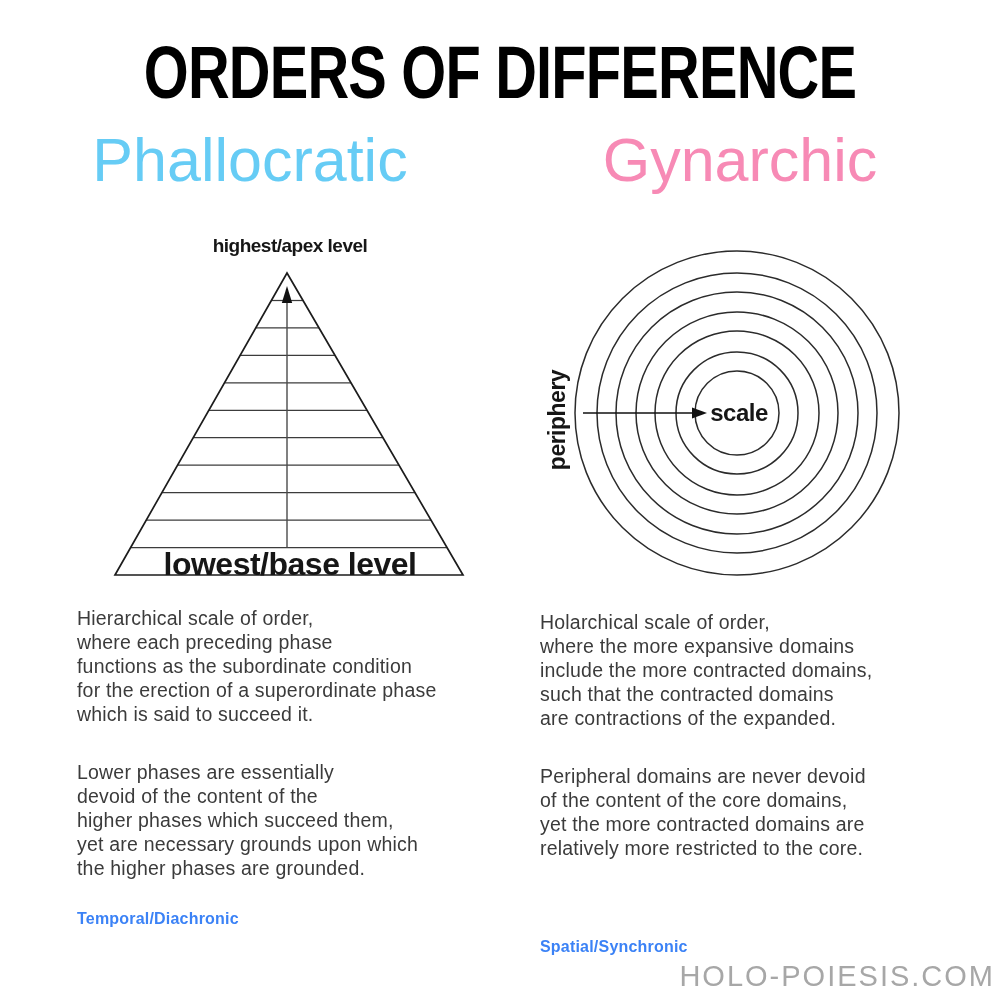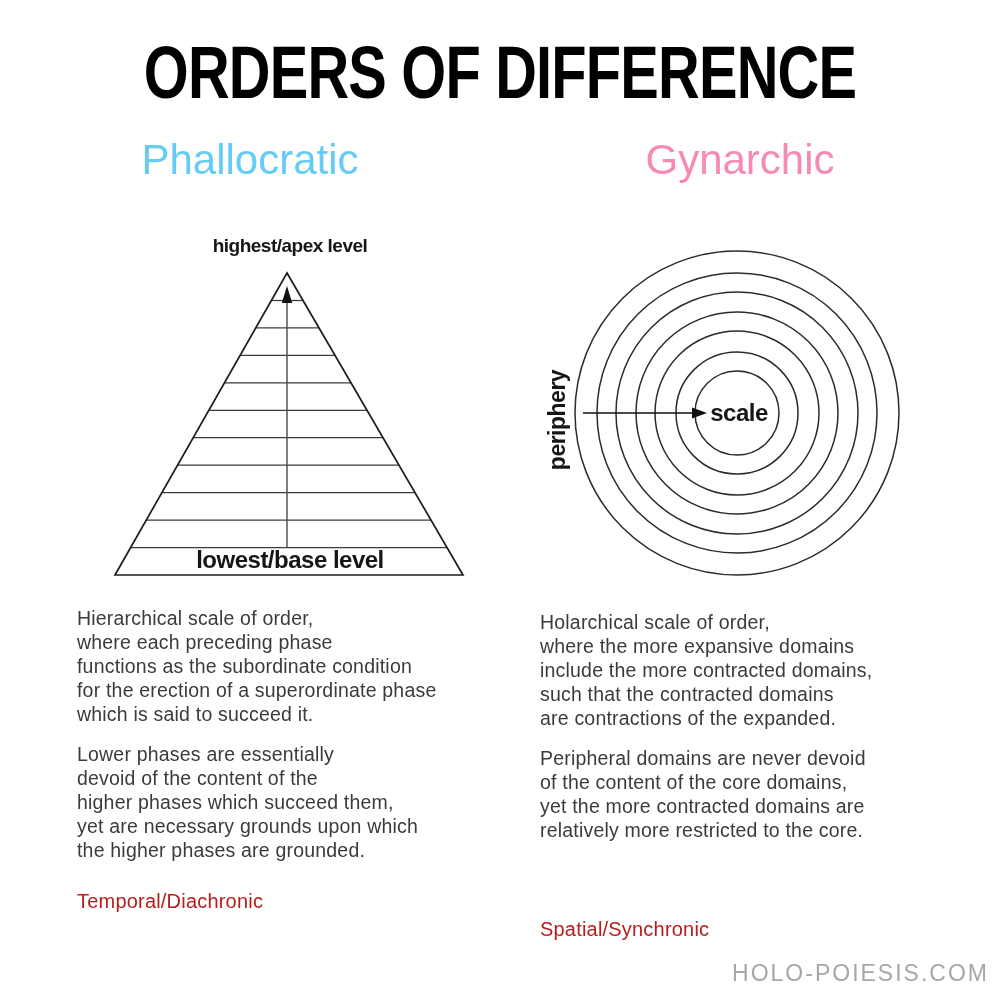--- a/index.html
+++ b/index.html
@@ -19,35 +19,35 @@
     font-size: 74px; font-weight: bold;
     letter-spacing: -1px;
     transform: scaleX(0.78);
     color: #000;
     white-space: nowrap;
   }
 
   .col-heading {
     top: 130px; width: 400px;
     text-align: center;
-    font-size: 42px; font-weight: 500;
+    font-size: 61px; font-weight: 500;
     line-height: 60px;
     white-space: nowrap;
   }
   .col-heading.left  { left: 50px;  }
   .col-heading.right { left: 540px; text-align: center; }
 
   .diagram-label {
     font-weight: bold; color: #161616;
     text-align: center;
     letter-spacing: -0.5px;
     white-space: nowrap;
   }
   .apex-label   { top: 235px; left: 140px; width: 300px; font-size: 19px; }
-  .base-label   { top: 546px; left: 140px; width: 300px; font-size: 24px; }
+  .base-label   { top: 546px; left: 140px; width: 300px; font-size: 32px; }
   .core-label   { top: 400px; left: 707px; width: 64px;  font-size: 24px; line-height: 26px; }
   .periphery-label {
     top: 407px; left: 477px; width: 160px; height: 26px;
     font-size: 23px; line-height: 26px;
     transform: rotate(-90deg);
   }
 
   svg { display: block; }
   .pyramid-svg { top: 240px; left: 100px; }
   .circles-svg { top: 241px; left: 565px; }
@@ -56,31 +56,31 @@
     width: 400px;
     text-align: left;
     font-size: 19.5px;
     line-height: 24px;
     letter-spacing: 0.2px;
     color: #3b3b3b;
   }
   .text-block.left  { left: 77px;  top: 606px; }
   .text-block.right { left: 540px; top: 610px; }
   .text-block p { margin: 0; white-space: pre-line; }
-  .text-block p + p { margin-top: 16px; }
+  .text-block p + p { margin-top: 34px; }
   .footer-label {
-    font-weight: normal; font-size: 20px; color: #b91c1c;
+    font-weight: bold; font-size: 16px; color: #3b82f6;
     letter-spacing: 0.2px;
   }
   .text-block.left  .footer-label { margin-top: 27px; }
   .text-block.right .footer-label { margin-top: 75px; }
 
   .watermark {
-    top: 960px; right: 11px;
-    font-size: 23px;
+    top: 960px; right: 5px;
+    font-size: 29px;
     letter-spacing: 2px;
     color: #a7a7a7;
     white-space: nowrap;
   }
 </style>
 </head>
 <body>
 
 <div class="abs title">ORDERS OF DIFFERENCE</div>
 

